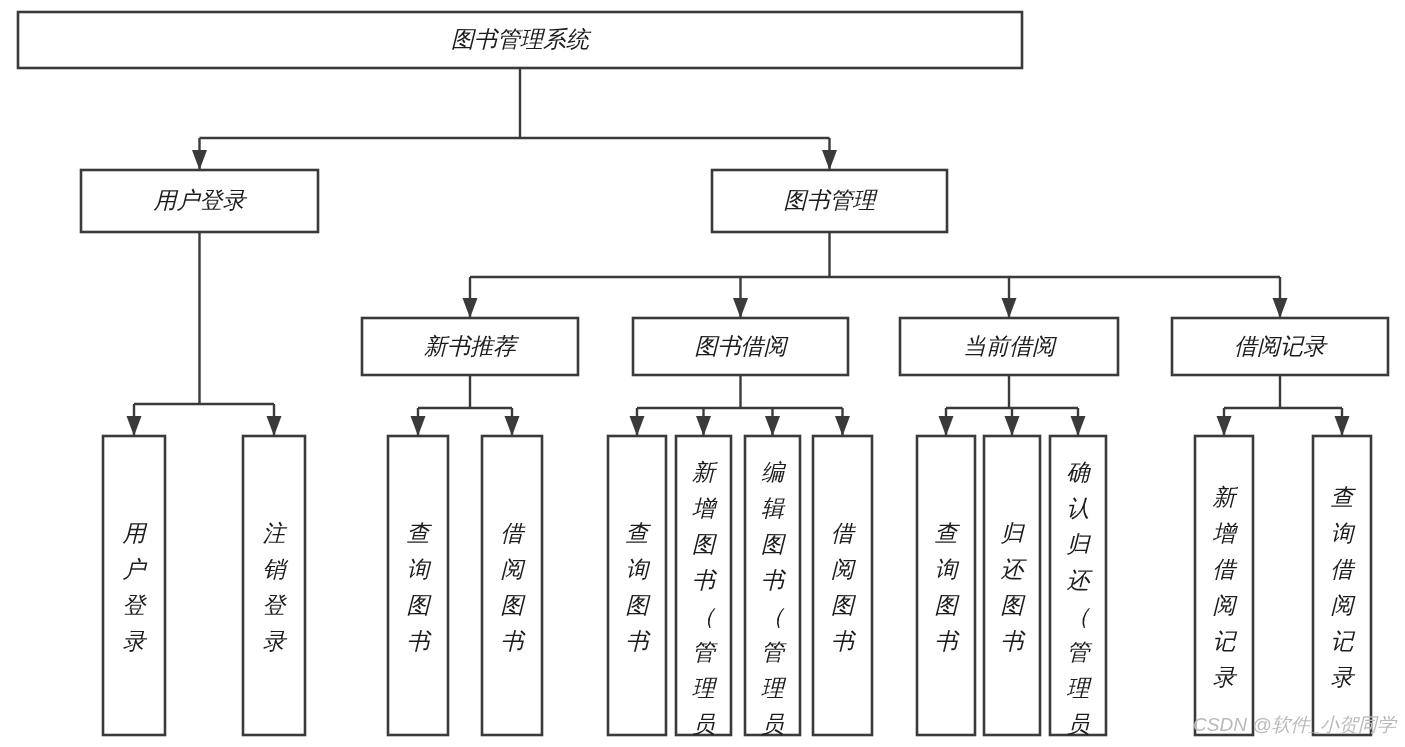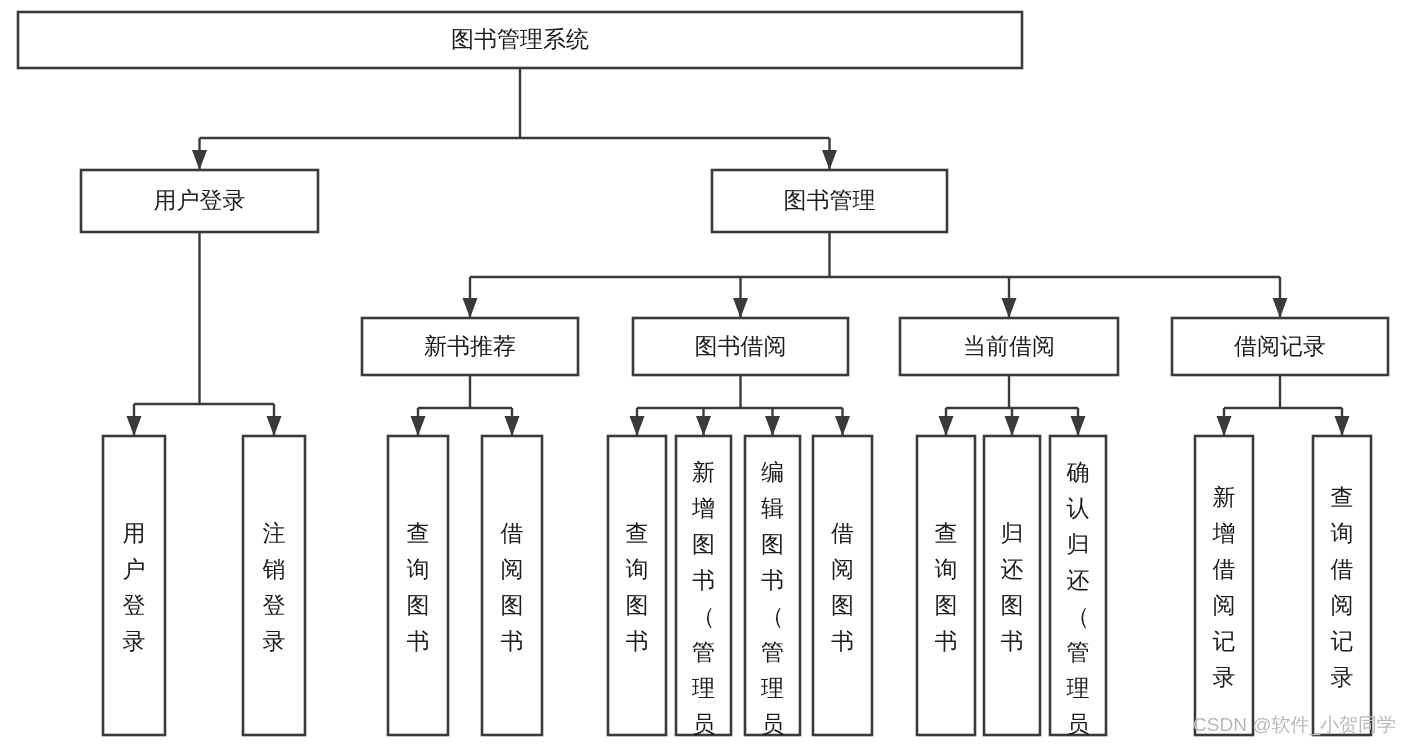--- a/index.html
+++ b/index.html
@@ -12,20 +12,21 @@
     width: 1405px;
     height: 747px;
     font-family: "Liberation Sans", "DejaVu Sans", sans-serif;
     overflow: hidden;
     position: relative;
   }
   #diagram-root {
     position: relative;
     width: 1335px;
     height: 747px;
+    font-style: italic;
   }
   svg.tree-canvas {
     position: absolute;
     top: 0;
     left: 0;
     width: 1405px;
     height: 747px;
     display: block;
   }
   .node-box {

